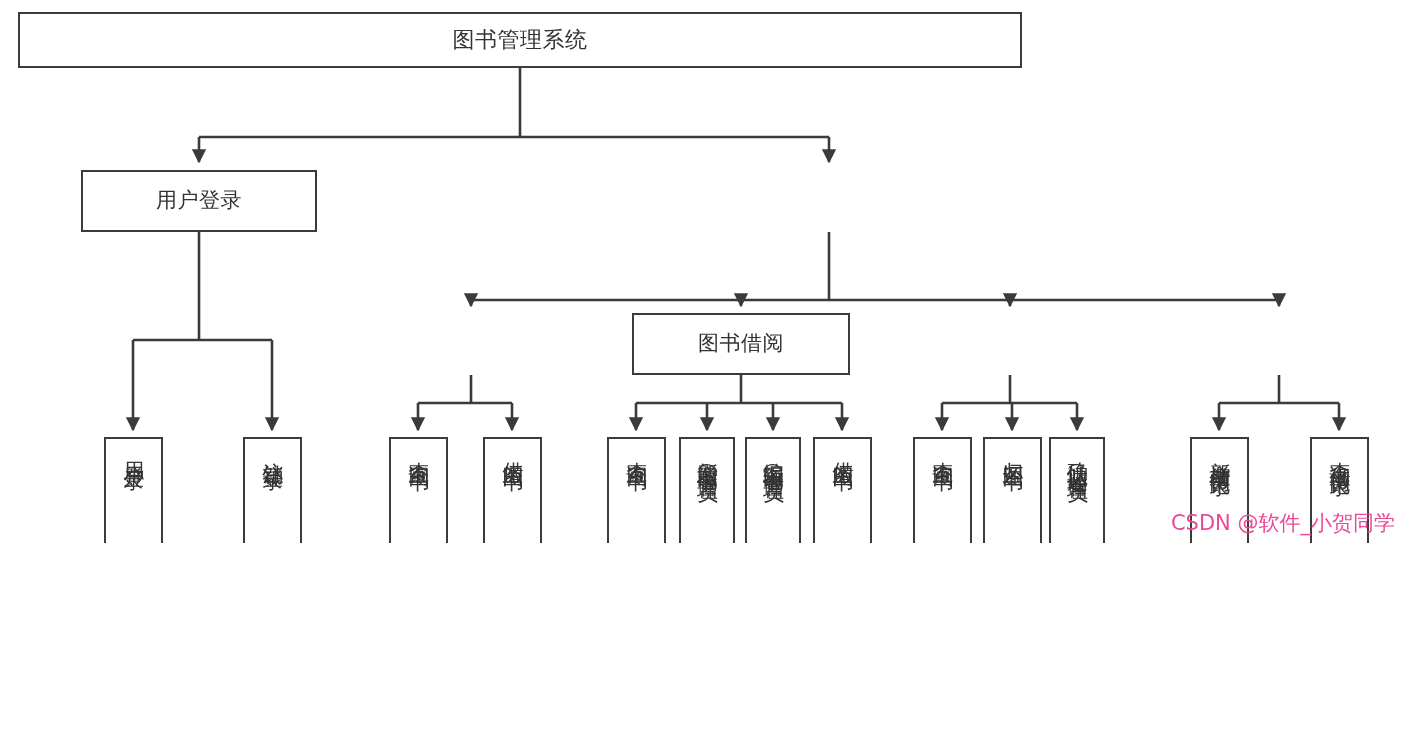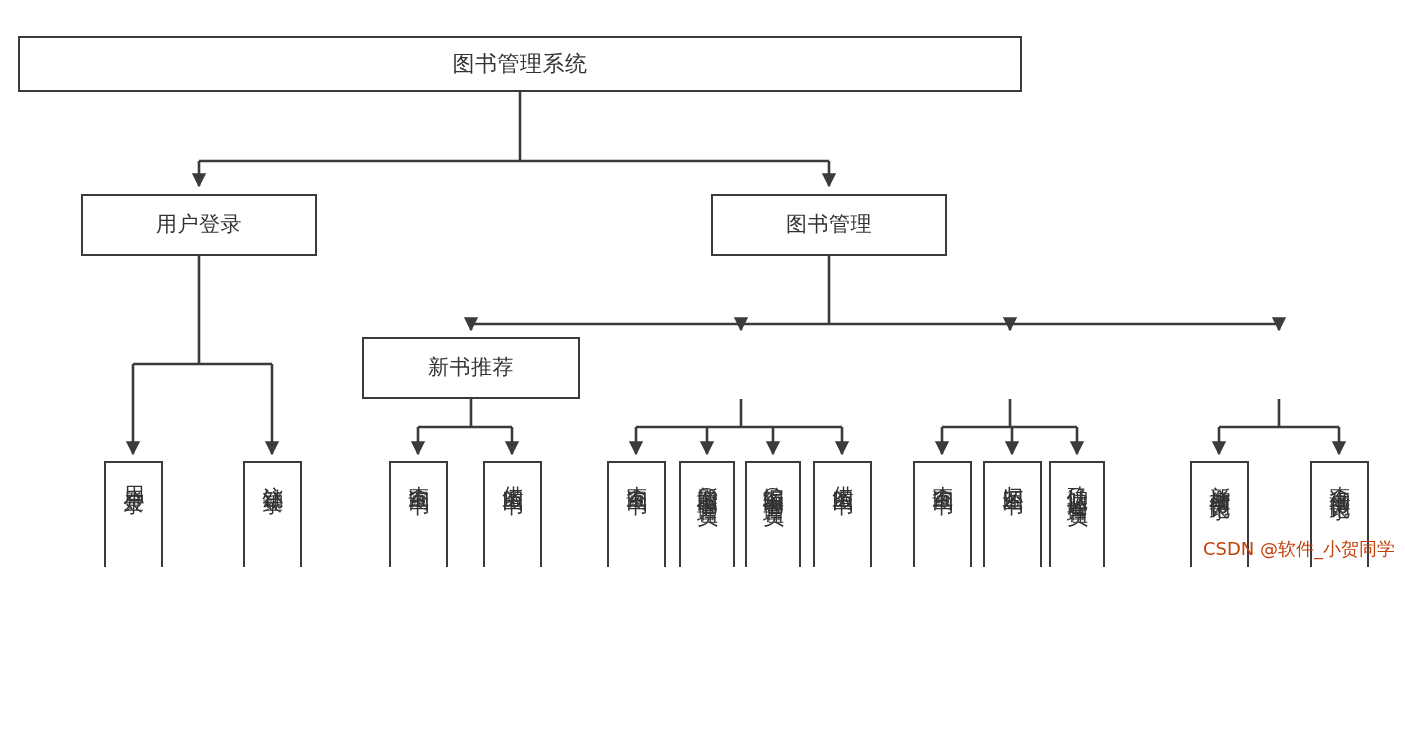--- a/index.html
+++ b/index.html
@@ -7,21 +7,20 @@
     padding: 0;
     background: #ffffff;
   }
   #canvas {
     position: relative;
     width: 1405px;
     height: 543px;
     background: #ffffff;
     font-family: "DejaVu Sans", "Liberation Sans", sans-serif;
     overflow: hidden;
-    margin-top: 24px;
   }
   .node {
     position: absolute;
     box-sizing: border-box;
     border: 2.5px solid #3b3b3b;
     background: #ffffff;
     display: flex;
     align-items: center;
     justify-content: center;
     color: #333333;
@@ -57,22 +56,22 @@
     left: 0;
     top: 0;
     width: 1405px;
     height: 747px;
     pointer-events: none;
   }
   .wm {
     position: absolute;
     right: 10px;
     bottom: 6px;
-    font-size: 18px;
-    color: #c2410c;
+    font-size: 21px;
+    color: #ec4899;
     white-space: nowrap;
     font-family: "DejaVu Sans", "Liberation Sans", sans-serif;
   }
 </style>
 </head>
 <body>
 
 <div id="canvas">
 
   <svg class="wires" viewBox="0 0 1405 747" xmlns="http://www.w3.org/2000/svg">
@@ -125,26 +124,23 @@
     </g>
   </svg>
 
   <div class="node h root" style="left:18px; top:12px; width:1004px; height:56px;">
     <span class="lbl">图书管理系统</span>
   </div>
 
   <div class="node h" style="left:81px; top:170px; width:236px; height:62px;">
     <span class="lbl">用户登录</span>
   </div>
-  <div class="node h" style="left:711px; top:170px; width:236px; height:62px;">
-    <span class="lbl">图书管理</span>
-  </div>
 
-  <div class="node h" style="left:362px; top:313px; width:218px; height:62px;">
-    <span class="lbl">新书推荐</span>
+  <div class="node h" style="left:632px; top:313px; width:218px; height:62px;">
+    <span class="lbl">图书借阅</span>
   </div>
 
   <div class="node v" style="left:104px; top:437px; width:59px; height:296px;">
     <span class="lbl">用户登录</span>
   </div>
   <div class="node v" style="left:243px; top:437px; width:59px; height:296px;">
     <span class="lbl">注销登录</span>
   </div>
   <div class="node v" style="left:389px; top:437px; width:59px; height:296px;">
     <span class="lbl">查询图书</span>

